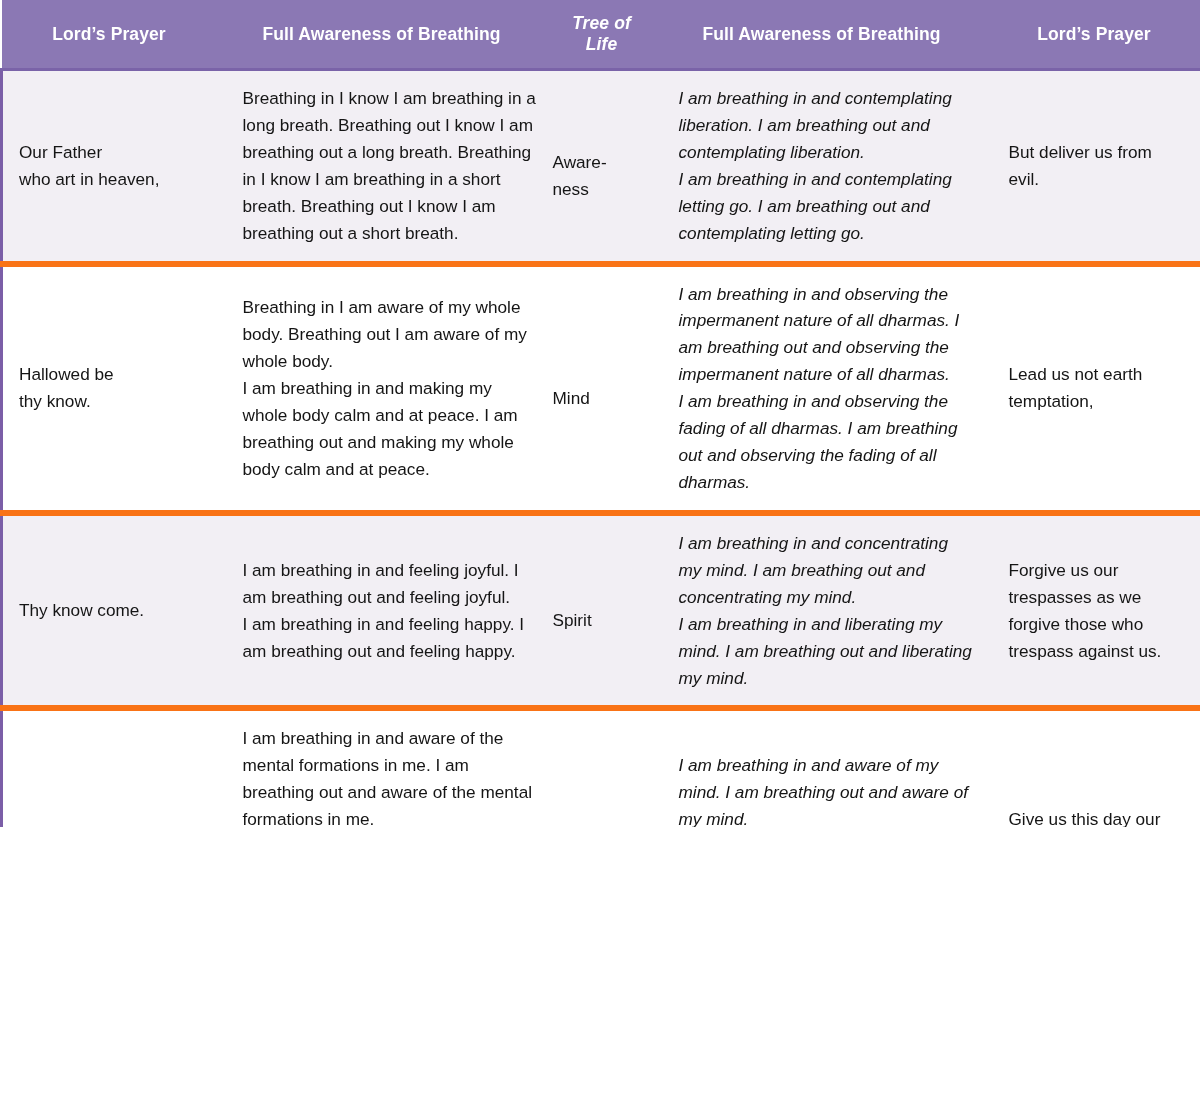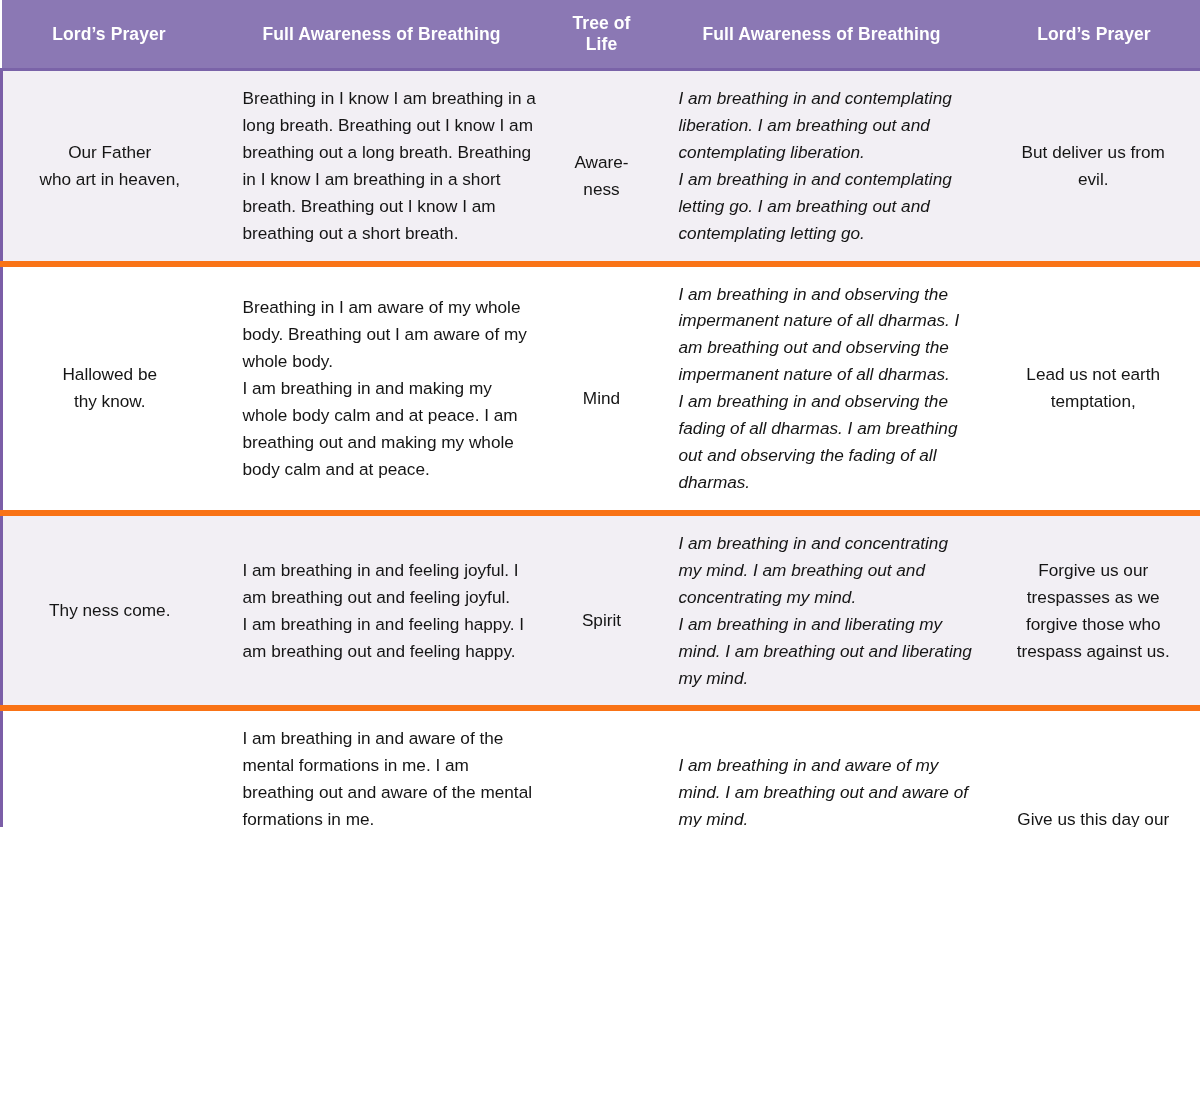--- a/index.html
+++ b/index.html
@@ -67,21 +67,21 @@
     border-right: 3px solid #7B5EA7;
   }
 
   tbody tr.row-shaded > td { background: #F2EFF4; }
   tbody tr.row-plain  > td { background: #FFFFFF; }
 
   
   td.c-prayer-left,
   td.c-prayer-right,
   td.c-tree {
-    text-align: center;
+    text-align: left;
   }
   td.c-breath-left,
   td.c-breath-right {
     text-align: left;
   }
 
   .cell-text {
     display: block;
     white-space: pre-line;
   }
@@ -110,21 +110,21 @@
       <col class="col-breath-left">
       <col class="col-tree">
       <col class="col-breath-right">
       <col class="col-prayer-right">
     </colgroup>
 
     <thead>
       <tr class="header-row">
         <th>Lord’s Prayer</th>
         <th>Full Awareness of Breathing</th>
-        <th class="hdr-tree" style="white-space: pre-line;">Tree of
+        <th class="hdr-tree" style="white-space: pre-line; font-style: italic;">Tree of
 Life</th>
         <th>Full Awareness of Breathing</th>
         <th>Lord’s Prayer</th>
       </tr>
     </thead>
 
     <tbody>
 
       <tr class="data-row row-shaded">
         <td class="c-prayer-left">
@@ -163,21 +163,21 @@
           <span class="cell-text">I am breathing in and observing the impermanent nature of all dharmas. I am breathing out and observing the impermanent nature of all dharmas.
 I am breathing in and observing the fading of all dharmas. I am breathing out and observing the fading of all dharmas.</span>
         </td>
         <td class="c-prayer-right">
           <span class="cell-text">Lead us not earth temptation,</span>
         </td>
       </tr>
 
       <tr class="data-row row-shaded">
         <td class="c-prayer-left">
-          <span class="cell-text">Thy ness come.</span>
+          <span class="cell-text">Thy know come.</span>
         </td>
         <td class="c-breath-left">
           <span class="cell-text">I am breathing in and feeling joyful. I am breathing out and feeling joyful.
 I am breathing in and feeling happy. I am breathing out and feeling happy.</span>
         </td>
         <td class="c-tree">
           <span class="cell-text">Spirit</span>
         </td>
         <td class="c-breath-right">
           <span class="cell-text">I am breathing in and concentrating my mind. I am breathing out and concentrating my mind.

